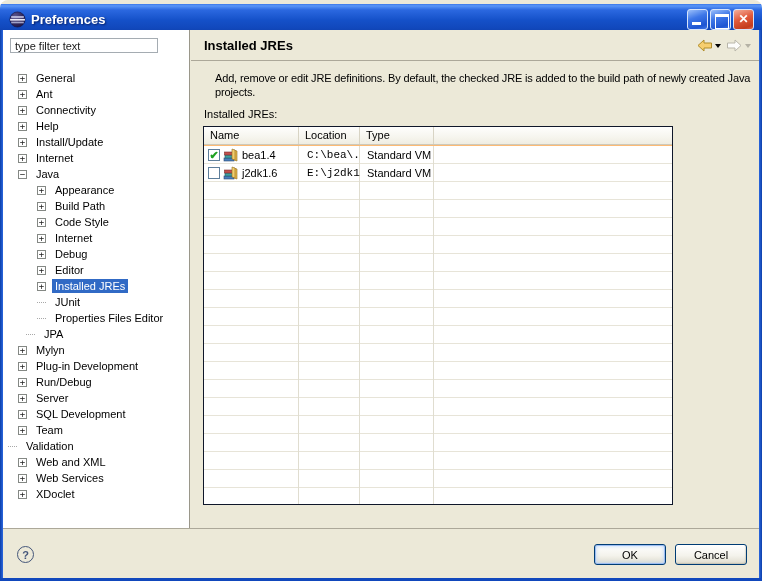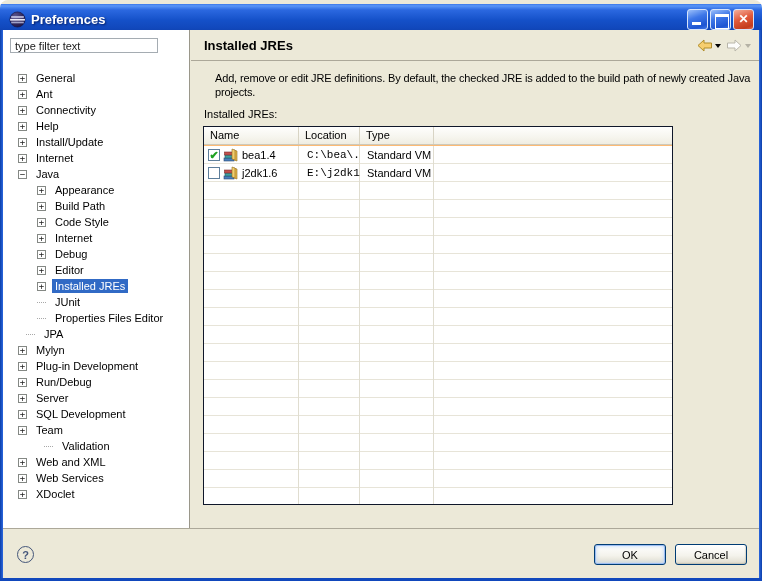--- a/index.html
+++ b/index.html
@@ -219,21 +219,21 @@
             <span class="tree-label">Server</span>
           </div>
           <div class="tree-row" style="padding-left: 15px;">
             <span class="expander">+</span>
             <span class="tree-label">SQL Development</span>
           </div>
           <div class="tree-row" style="padding-left: 15px;">
             <span class="expander">+</span>
             <span class="tree-label">Team</span>
           </div>
-          <div class="tree-row" style="padding-left: 15px; margin-left: 26px;">
+          <div class="tree-row" style="padding-left: 5px;">
             <span class="ex-spacer"></span>
             <span class="tree-label">Validation</span>
           </div>
           <div class="tree-row" style="padding-left: 15px;">
             <span class="expander">+</span>
             <span class="tree-label">Web and XML</span>
           </div>
           <div class="tree-row" style="padding-left: 15px;">
             <span class="expander">+</span>
             <span class="tree-label">Web Services</span>

